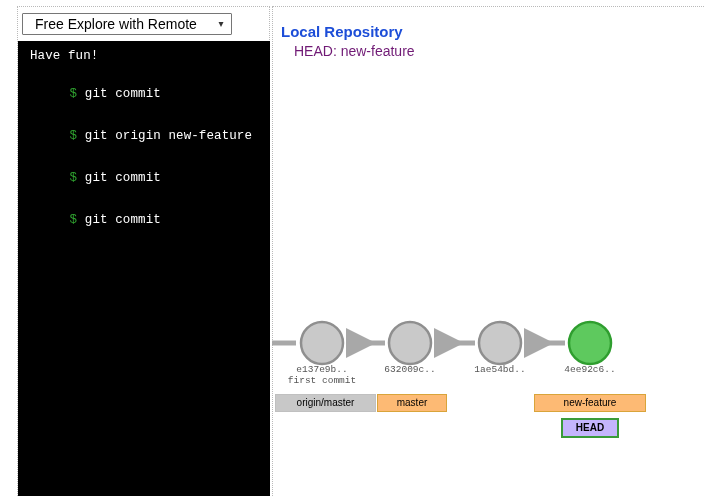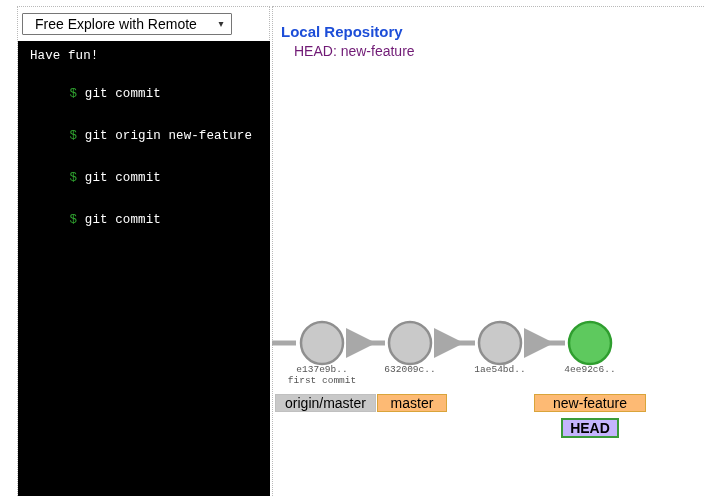--- a/index.html
+++ b/index.html
@@ -149,21 +149,21 @@
 
   .commit-node-circle {
     cursor: pointer;
   }
 
   
   .ref-label {
     position: absolute;
     height: 18px;
     box-sizing: border-box;
-    font-size: 14px;
+    font-size: 10px;
     line-height: 16px;
     text-align: center;
     white-space: nowrap;
     color: #000000;
     cursor: pointer;
     font-family: "Liberation Sans", sans-serif;
   }
   .ref-remote {
     background: #c8c8c8;
     border: 1px solid #c0c0c0;

